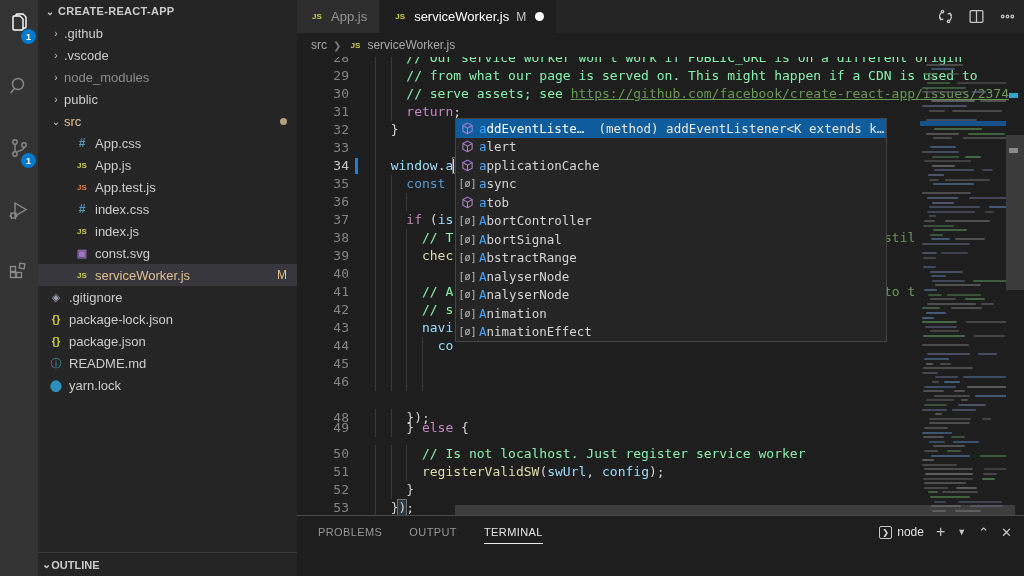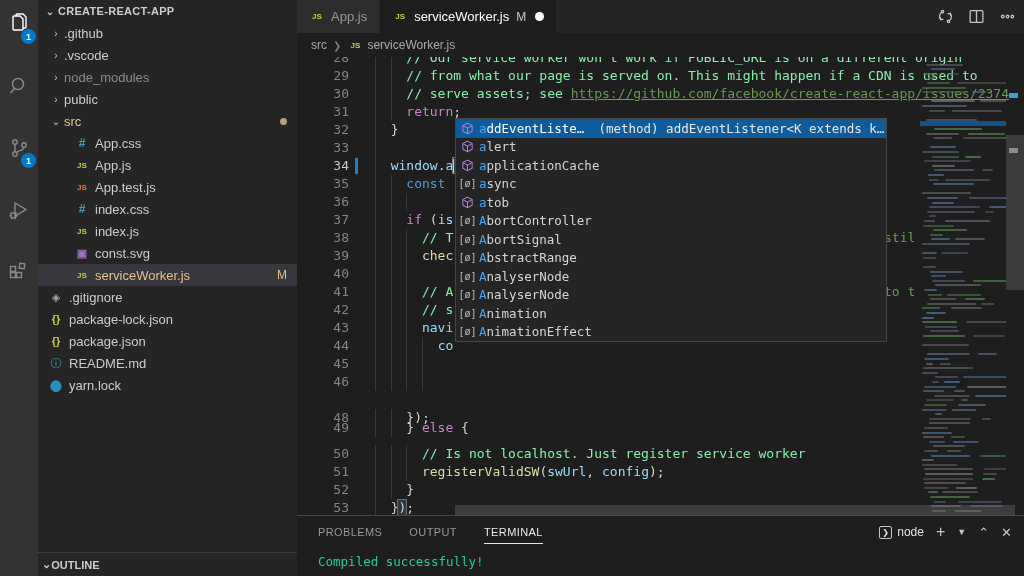--- a/index.html
+++ b/index.html
@@ -476,16 +476,15 @@
       <div class="panel-actions">
         <span class="term-sel">
           <span class="term-box">❯</span>
           <span>node</span>
         </span>
         <span class="pa-ico" style="font-size:16px">+</span>
         <span class="pa-ico" style="font-size:9px">▼</span>
         <span class="pa-ico">⌃</span>
         <span class="pa-ico">✕</span>
       </div>
-      <div class="panel-out">Compiled successfully!</div>
     </div>
   </div>
 </div>
 
 </body></html>

